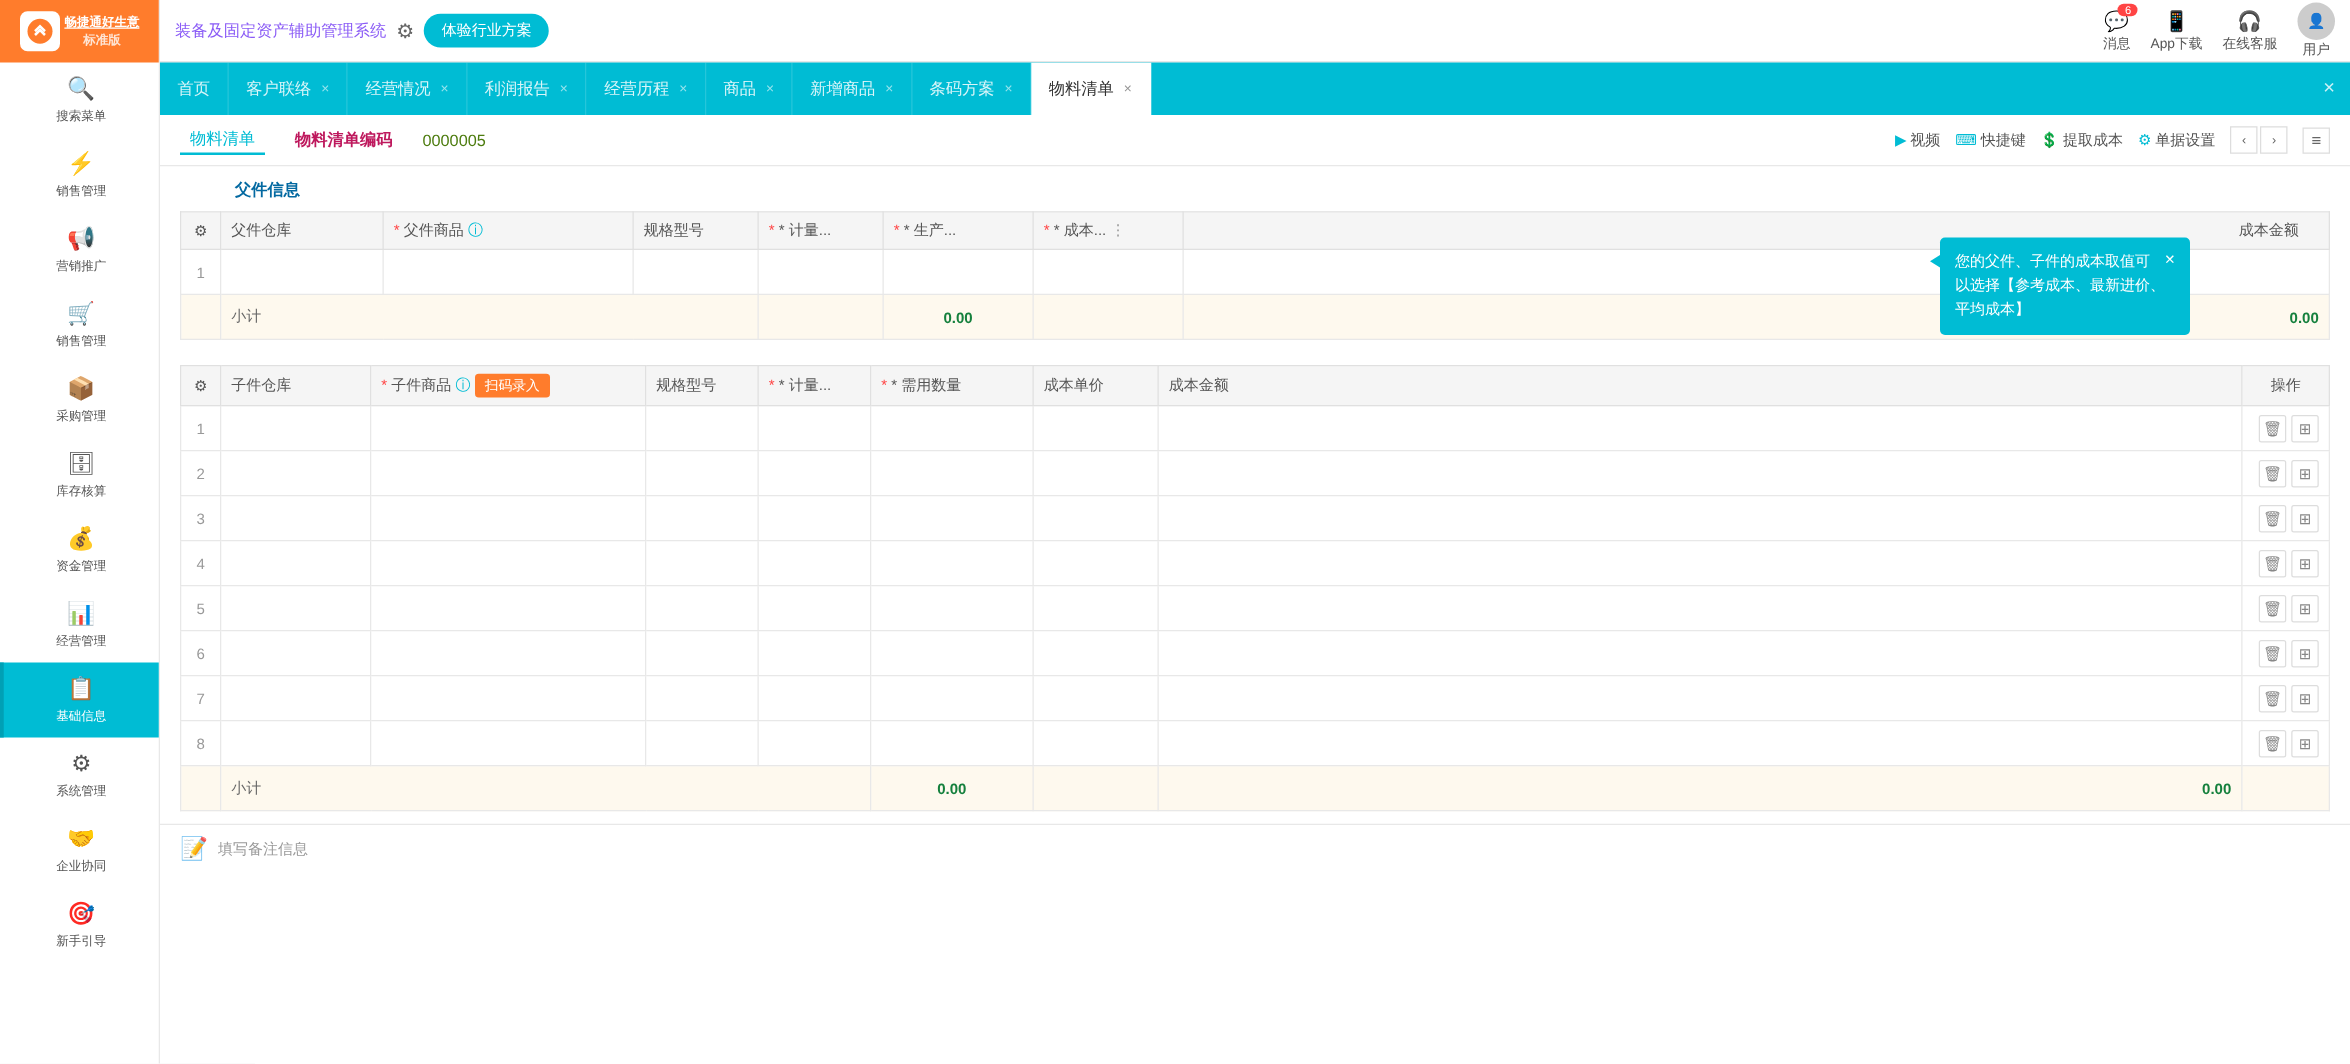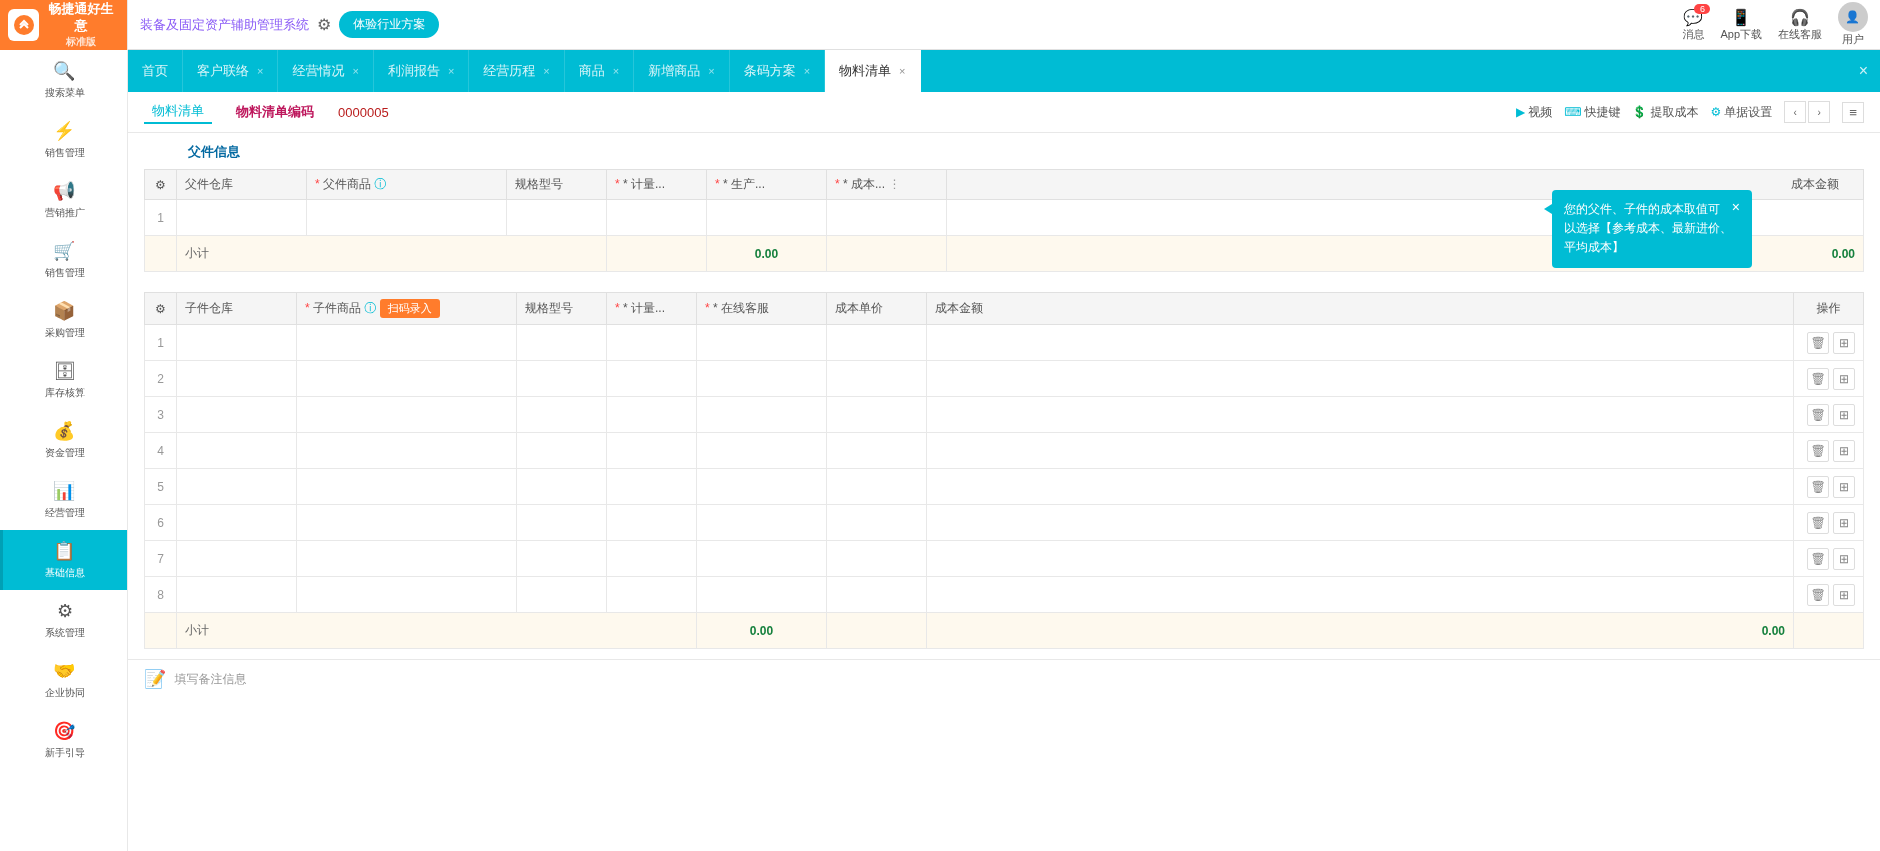--- a/index.html
+++ b/index.html
@@ -3,21 +3,21 @@
   <meta charset="utf-8">
   <style>
     * { box-sizing: border-box; margin: 0; padding: 0; }
     body { font-family: "Microsoft YaHei", Arial, sans-serif; font-size: 13px; background: #f5f5f5; display: flex; height: 851px; overflow: hidden; }
 
     
     .sidebar { width: 128px; background: #fff; border-right: 1px solid #e8e8e8; display: flex; flex-direction: column; height: 100%; }
     .sidebar-logo { background: #ff7c2c; color: #fff; padding: 10px 8px; text-align: center; font-size: 12px; font-weight: bold; height: 50px; display: flex; align-items: center; justify-content: center; gap: 4px; }
     .sidebar-logo .logo-icon { width: 32px; height: 32px; background: #fff; border-radius: 6px; display: flex; align-items: center; justify-content: center; }
     .sidebar-logo .logo-icon svg { width: 24px; height: 24px; }
-    .sidebar-logo-text { font-size: 13px; line-height: 1.3; }
+    .sidebar-logo-text { font-size: 10px; line-height: 1.3; text-decoration: underline; }
     .sidebar-logo-sub { font-size: 10px; color: rgba(255,255,255,0.8); }
     .sidebar-item { display: flex; flex-direction: column; align-items: center; padding: 10px 4px; cursor: pointer; color: #555; font-size: 11px; gap: 4px; border-left: 3px solid transparent; }
     .sidebar-item.active { color: #fff; background: #00bcd4; border-left-color: #00a0b5; }
     .sidebar-item .icon { font-size: 18px; }
     .sidebar-item .label { font-size: 10px; text-align: center; }
 
     
     .main { flex: 1; display: flex; flex-direction: column; overflow: hidden; }
 
     
@@ -38,21 +38,21 @@
     .nav-tab .close-x { margin-left: 4px; font-size: 11px; opacity: 0.7; }
     .nav-tab.active .close-x { color: #666; }
 
     
     .content { flex: 1; overflow-y: auto; background: #fff; padding: 0; }
 
     
     .sub-header { display: flex; align-items: center; padding: 8px 16px; border-bottom: 1px solid #e8e8e8; background: #fff; gap: 16px; }
     .sub-header-tab { font-size: 13px; color: #555; cursor: pointer; padding: 2px 8px; }
     .sub-header-tab.active { color: #00bcd4; border-bottom: 2px solid #00bcd4; }
-    .sub-header-code { color: #b91c1c; font-size: 13px; }
+    .sub-header-code { color: #4d7c0f; font-size: 13px; }
     .sub-header-actions { margin-left: auto; display: flex; align-items: center; gap: 12px; font-size: 12px; color: #555; }
     .sub-header-actions span { cursor: pointer; display: flex; align-items: center; gap: 3px; }
     .nav-arrows { display: flex; gap: 2px; }
     .nav-arrow { width: 22px; height: 22px; border: 1px solid #ddd; display: flex; align-items: center; justify-content: center; cursor: pointer; font-size: 10px; color: #666; }
     .hamburger-btn { background: none; border: 1px solid #ddd; padding: 2px 6px; cursor: pointer; color: #666; }
 
     
     .section { padding: 10px 16px 0; }
     .section-title { font-size: 13px; font-weight: bold; color: #0369a1; margin-bottom: 8px; margin-left: 44px; }
 
@@ -328,21 +328,21 @@
             </th>
             <th style="width:90px;">
               <span>规格型号</span>
             </th>
             <th style="width:90px;">
               <span class="required">*</span>
               <span>* 计量...</span>
             </th>
             <th style="width:130px;">
               <span class="required">*</span>
-              <span>* 在线客服</span>
+              <span>* 需用数量</span>
             </th>
             <th style="width:100px;margin-top:38px;">
               <span>成本单价</span>
             </th>
             <th style="width:auto;">
               <span>成本金额</span>
             </th>
             <th style="width:70px;text-align:center;">
               <span>操作</span>
             </th>

